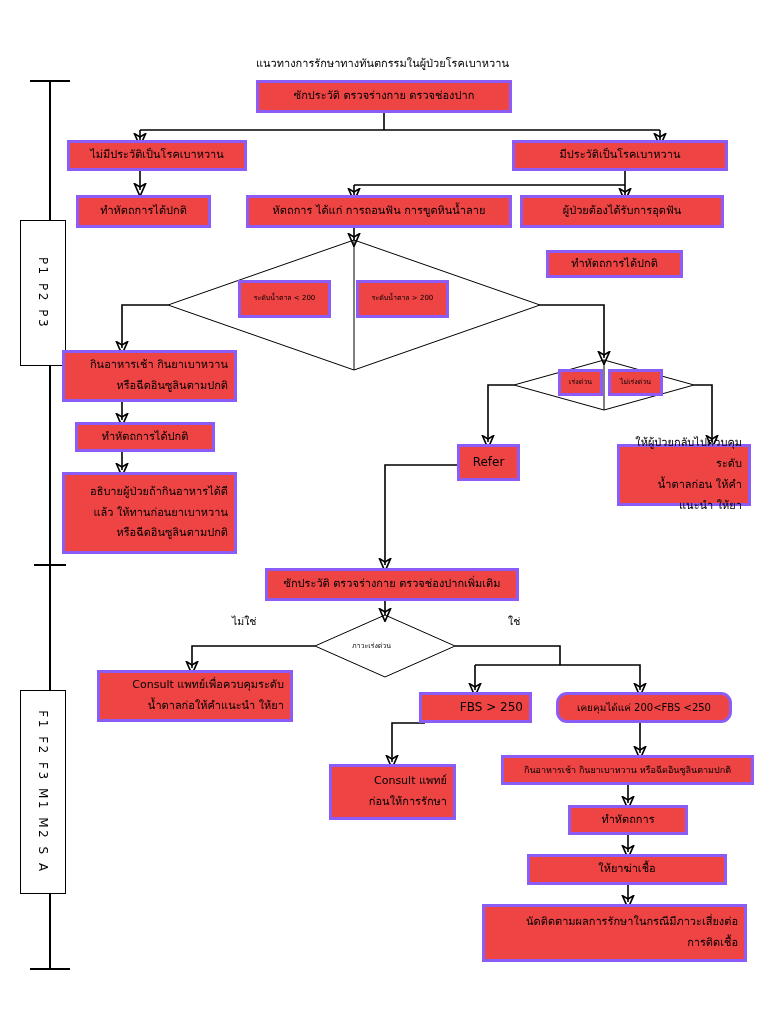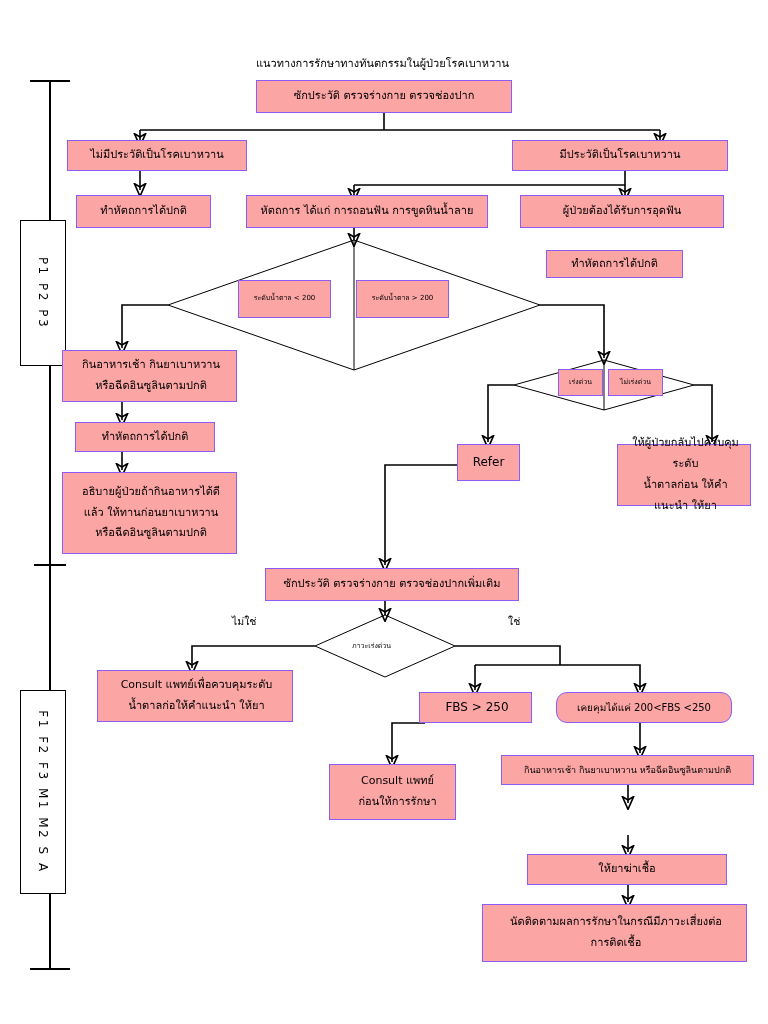--- a/index.html
+++ b/index.html
@@ -14,32 +14,32 @@
     position: relative;
     width: 768px;
     height: 1024px;
     background: #ffffff;
     overflow: hidden;
   }
   
   .box {
     position: absolute;
     box-sizing: border-box;
-    border: 1px solid #8b5cf6;
-    background: #fca5a5;
+    border: 3px solid #8b5cf6;
+    background: #ef4444;
     display: flex;
     flex-direction: column;
     justify-content: center;
     color: #000000;
     font-size: 11px;
     line-height: 1.9;
     z-index: 3;
   }
   .box.center { align-items: center; text-align: center; }
-  .box.left   { align-items: flex-start; text-align: center; padding-left: 9px; padding-right: 6px; }
+  .box.left   { align-items: flex-start; text-align: right; padding-left: 9px; padding-right: 6px; }
   .box .ln { display: block; width: 100%; }
   .box.center .ln { text-align: center; }
 
   .tiny { font-size: 7px; line-height: 1.4; }
   .mid  { font-size: 10px; border-radius: 11px; }
   .big  { font-size: 12px; }
 
   
   .caption {
     position: absolute;
@@ -192,21 +192,21 @@
   </div>
 
   <div class="box center" style="left:67px; top:140px; width:180px; height:31px;">
     <span class="ln">ไม่มีประวัติเป็นโรคเบาหวาน</span>
   </div>
 
   <div class="box center" style="left:76px; top:195px; width:135px; height:33px;">
     <span class="ln">ทำหัตถการได้ปกติ</span>
   </div>
 
-  <div class="box center" style="left:246px; top:195px; width:242px; height:33px;">
+  <div class="box center" style="left:246px; top:195px; width:266px; height:33px;">
     <span class="ln">หัตถการ ได้แก่ การถอนฟัน การขูดหินน้ำลาย</span>
   </div>
 
   <div class="box center" style="left:520px; top:195px; width:204px; height:33px;align-items:center;">
     <span class="ln">ผู้ป่วยต้องได้รับการอุดฟัน</span>
   </div>
 
   <div class="box center" style="left:546px; top:250px; width:137px; height:28px;">
     <span class="ln">ทำหัตถการได้ปกติ</span>
   </div>
@@ -276,20 +276,23 @@
 
   <div class="box left" style="left:329px; top:764px; width:127px; height:56px;padding-left:16px;">
     <span class="ln">Consult แพทย์</span>
     <span class="ln">ก่อนให้การรักษา</span>
   </div>
 
   <div class="box center tiny" style="left:501px; top:755px; width:253px; height:30px; font-size:9px;">
     <span class="ln">กินอาหารเช้า กินยาเบาหวาน หรือฉีดอินซูลินตามปกติ</span>
   </div>
 
+  <div class="box center" style="left:568px; top:805px; width:120px; height:30px;">
+    <span class="ln">ทำหัตถการ</span>
+  </div>
 
   <div class="box center" style="left:527px; top:854px; width:200px; height:31px;">
     <span class="ln">ให้ยาฆ่าเชื้อ</span>
   </div>
 
   <div class="box left" style="left:482px; top:904px; width:265px; height:58px;">
     <span class="ln">นัดติดตามผลการรักษาในกรณีมีภาวะเสี่ยงต่อ</span>
     <span class="ln">การติดเชื้อ</span>
   </div>
 

